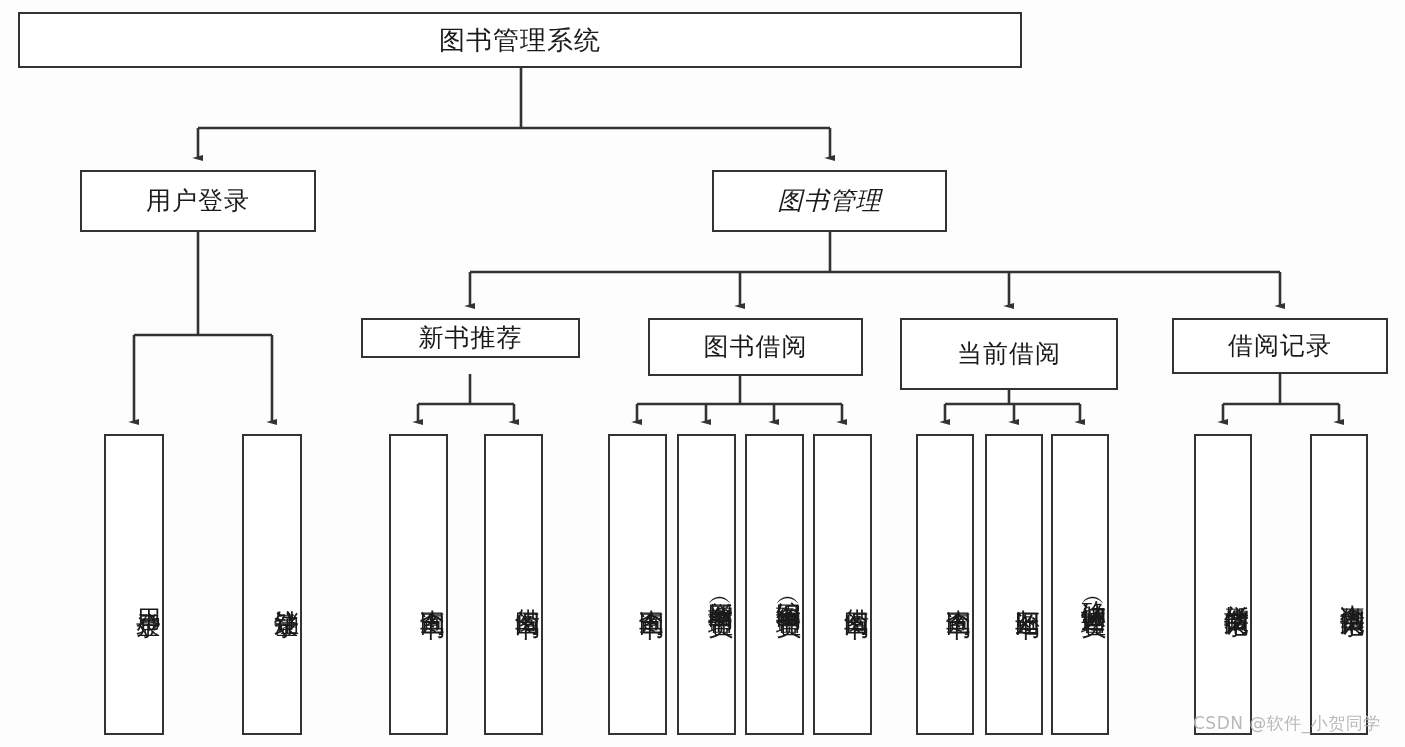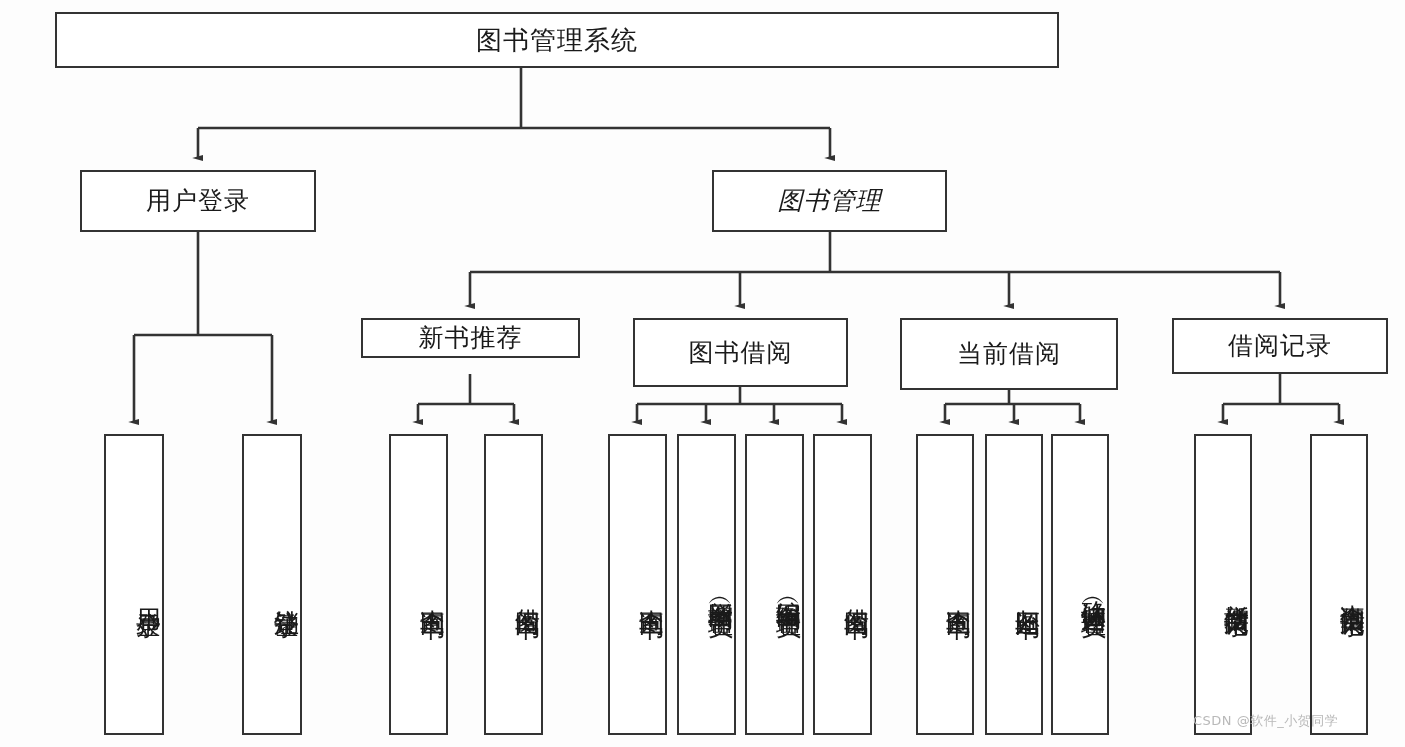--- a/index.html
+++ b/index.html
@@ -55,21 +55,21 @@
     justify-content: center;
     padding-top: 16px;
   }
   .node.vert.tall-text {
     padding-top: 10px;
   }
   .watermark {
     position: absolute;
     left: 1193px;
     top: 712px;
-    font-size: 13px;
+    font-size: 17px;
     color: #b9b9b9;
     white-space: nowrap;
     letter-spacing: 0.5px;
   }
 </style>
 </head>
 <body>
 
 <div id="diagram-root">
 
@@ -117,35 +117,35 @@
       <path d="M1014,404 L1014,422" marker-end="url(#arrow)"></path>
       <path d="M1080,404 L1080,422" marker-end="url(#arrow)"></path>
 
       <path d="M1280,374 L1280,404"></path>
       <path d="M1223,404 L1339,404"></path>
       <path d="M1223,404 L1223,422" marker-end="url(#arrow)"></path>
       <path d="M1339,404 L1339,422" marker-end="url(#arrow)"></path>
     </g>
   </svg>
 
-  <div class="node horiz root" style="left:18px; top:12px; width:1004px; height:56px;margin-left:37px;">
+  <div class="node horiz root" style="left:18px; top:12px; width:1004px; height:56px;">
     <span>图书管理系统</span>
   </div>
 
   <div class="node horiz" style="left:80px; top:170px; width:236px; height:62px;">
     <span>用户登录</span>
   </div>
   <div class="node horiz" style="left:712px; top:170px; width:235px; height:62px;font-style:italic;">
     <span>图书管理</span>
   </div>
 
   <div class="node horiz" style="left:361px; top:318px; width:219px; height:40px;">
     <span>新书推荐</span>
   </div>
-  <div class="node horiz" style="left:633px; top:318px; width:215px; height:69px;font-family:Liberation Serif, serif;">
+  <div class="node horiz" style="left:648px; top:318px; width:215px; height:58px;font-family:Liberation Serif, serif;">
     <span>图书借阅</span>
   </div>
   <div class="node horiz" style="left:900px; top:318px; width:218px; height:72px;">
     <span>当前借阅</span>
   </div>
   <div class="node horiz" style="left:1172px; top:318px; width:216px; height:56px;">
     <span>借阅记录</span>
   </div>
 
   <div class="node vert" style="left:104px; top:434px; width:60px; height:301px;">

